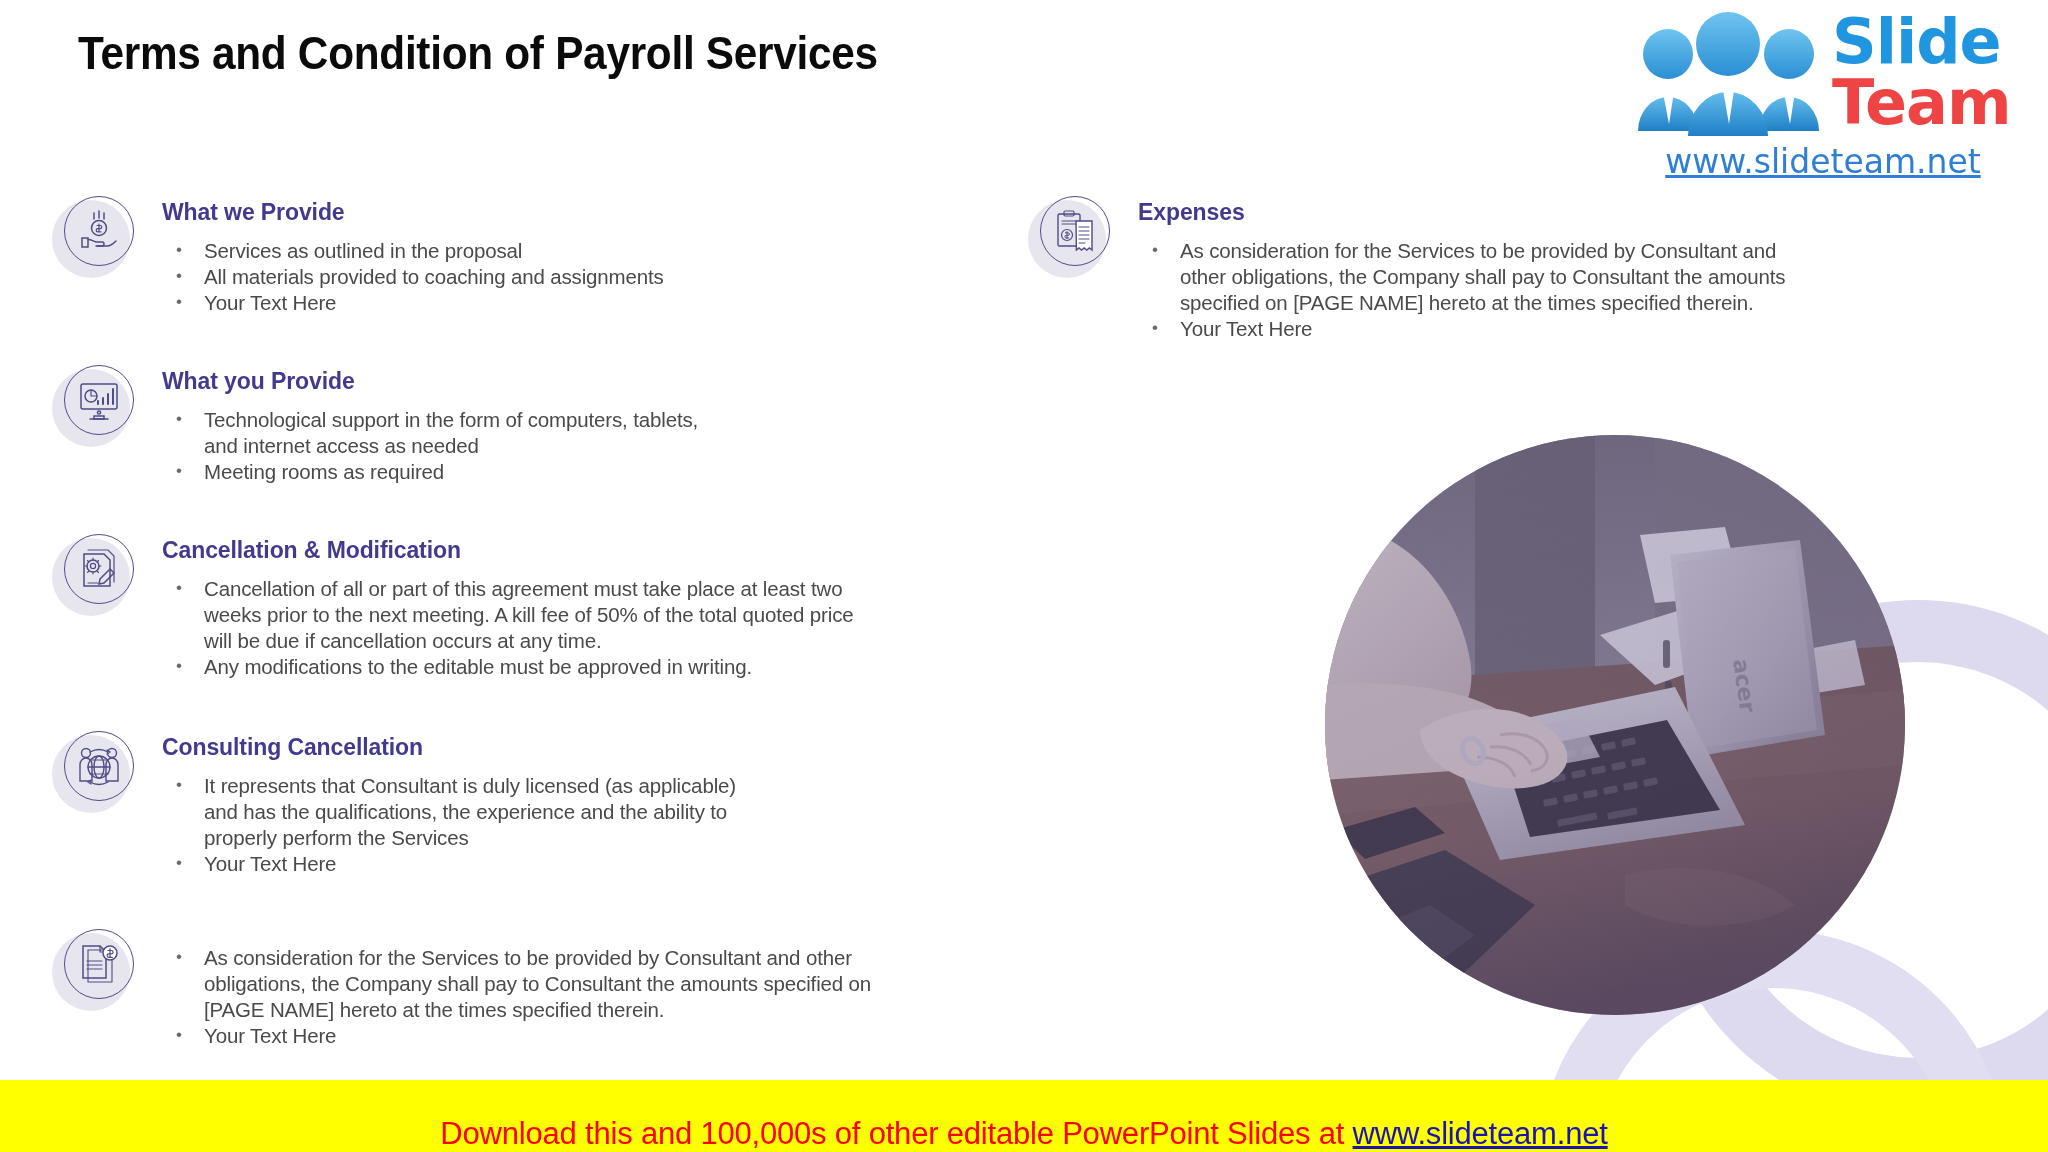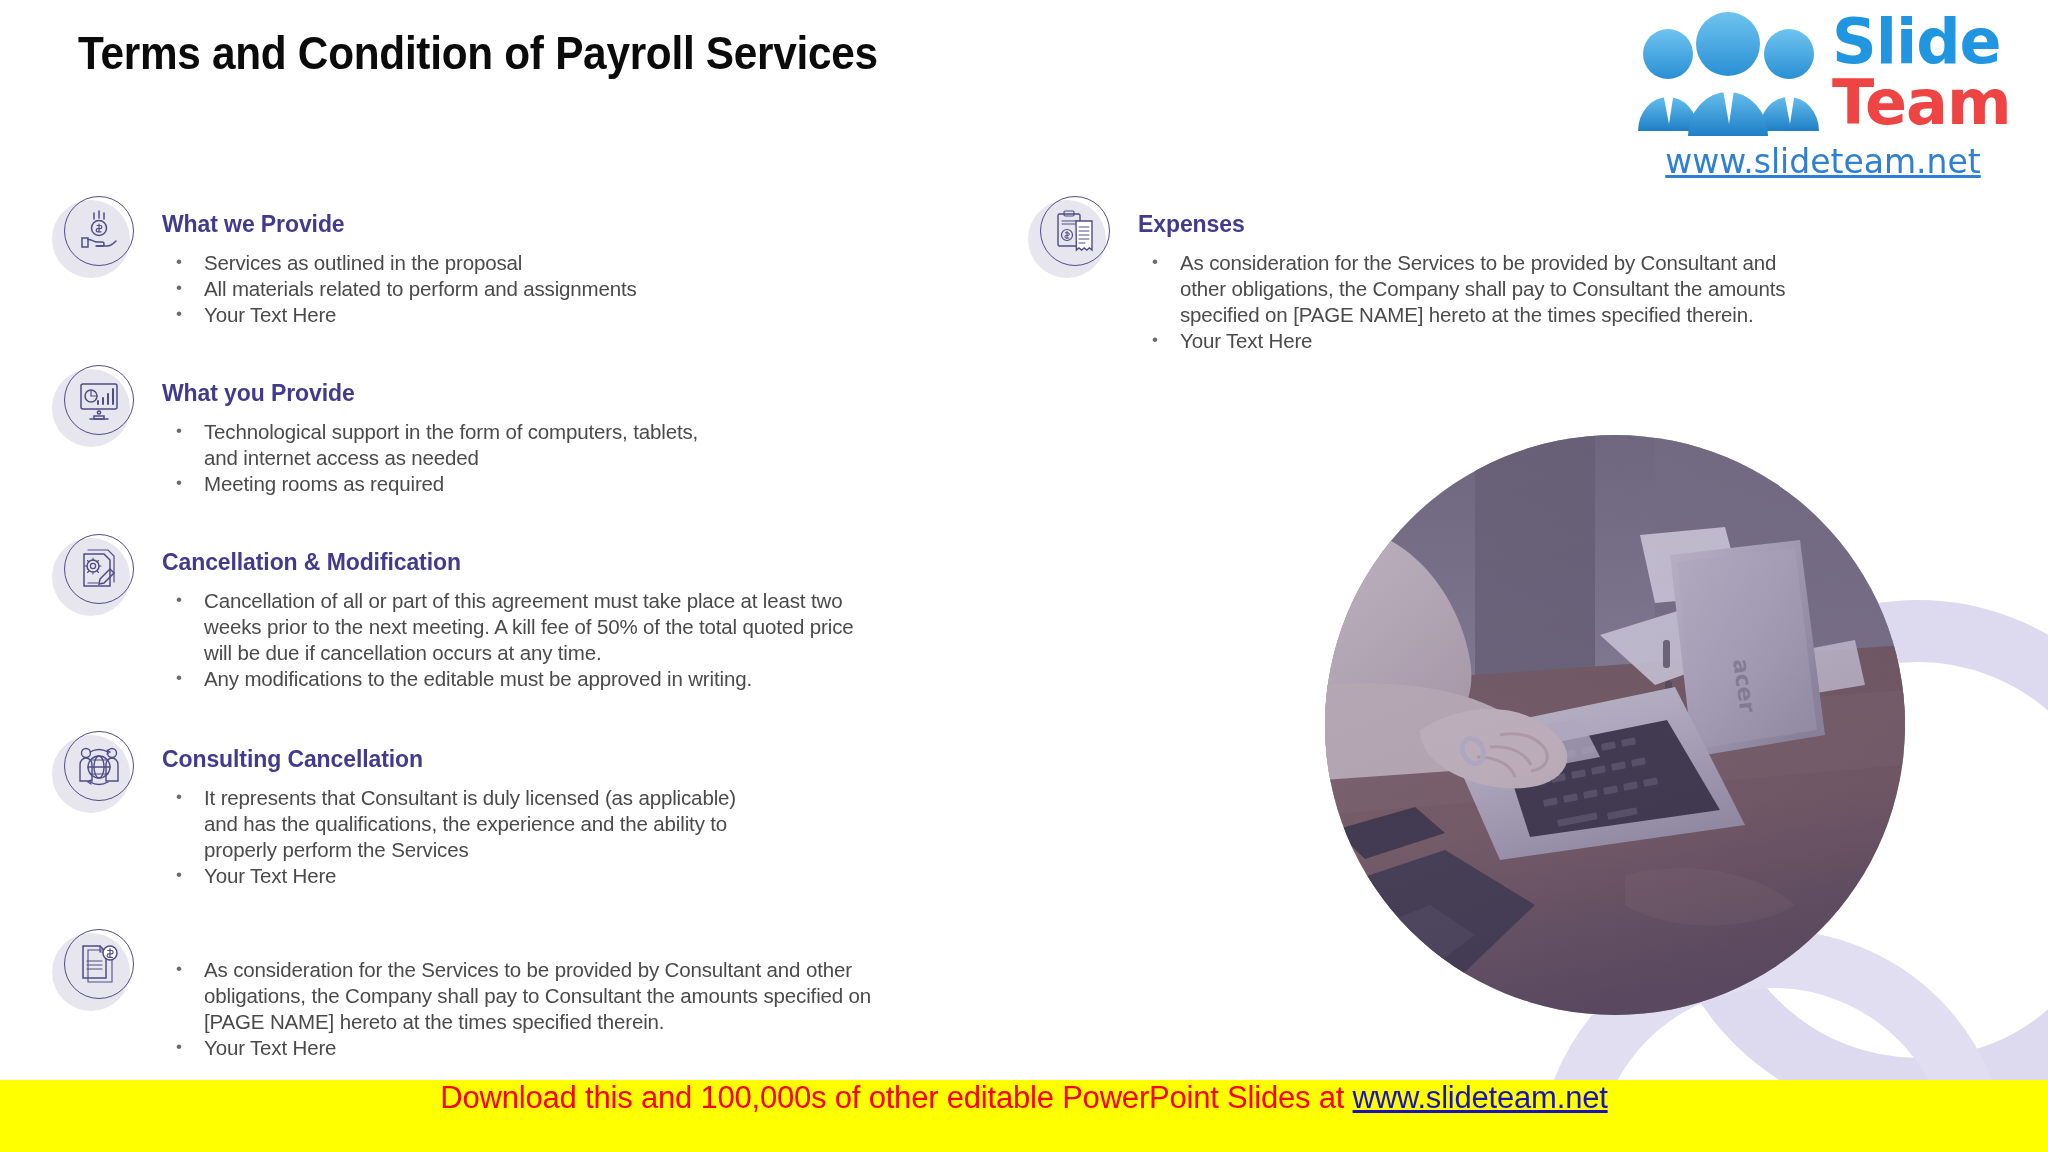--- a/index.html
+++ b/index.html
@@ -135,21 +135,21 @@
   .icon-glyph {
     position: absolute;
     left: 24px;
     top: 12px;
     width: 46px;
     height: 46px;
   }
   .block .body {
     position: absolute;
     left: 110px;
-    top: 16px;
+    top: 4px;
   }
   .block-heading {
     font-size: 23px;
     font-weight: bold;
     color: #413a8e;
     margin: 0 0 6px 0;
     line-height: 1.12;
     letter-spacing: -0.1px;
   }
   ul.bullets {
@@ -193,21 +193,21 @@
 
   
   #bottom-banner {
     position: absolute;
     left: 0;
     bottom: 0;
     width: 2048px;
     height: 72px;
     background: #ffff00;
     display: flex;
-    align-items: flex-start;
+    align-items: flex-end;
     justify-content: center;
   }
   #bottom-banner .banner-text {
     font-size: 31px;
     color: #ff0000;
     font-weight: normal;
     letter-spacing: -0.2px;
     white-space: nowrap;
   }
   #bottom-banner .banner-link {
@@ -270,21 +270,21 @@
         <path d="M6 30 h6 v9 H6 z"></path>
         <path d="M12 31.5 c4 0 6 2.5 9 2.5 h5 a2 2 0 0 1 0 4 h-6"></path>
         <path d="M21 38 h10 c4 0 7 -3 9 -5"></path>
       </svg>
     </div>
   </div>
   <div class="body">
     <div class="block-heading">What we Provide</div>
     <ul class="bullets">
       <li>Services as outlined in the proposal</li>
-      <li>All materials related to perform and assignments</li>
+      <li>All materials provided to coaching and assignments</li>
       <li>Your Text Here</li>
     </ul>
   </div>
 </div>
 
 <div class="block" style="left:52px; top:365px; width:680px;">
   <div class="icon-wrap">
     <div class="icon-bg"></div>
     <div class="icon-ring"></div>
     <div class="icon-glyph">

